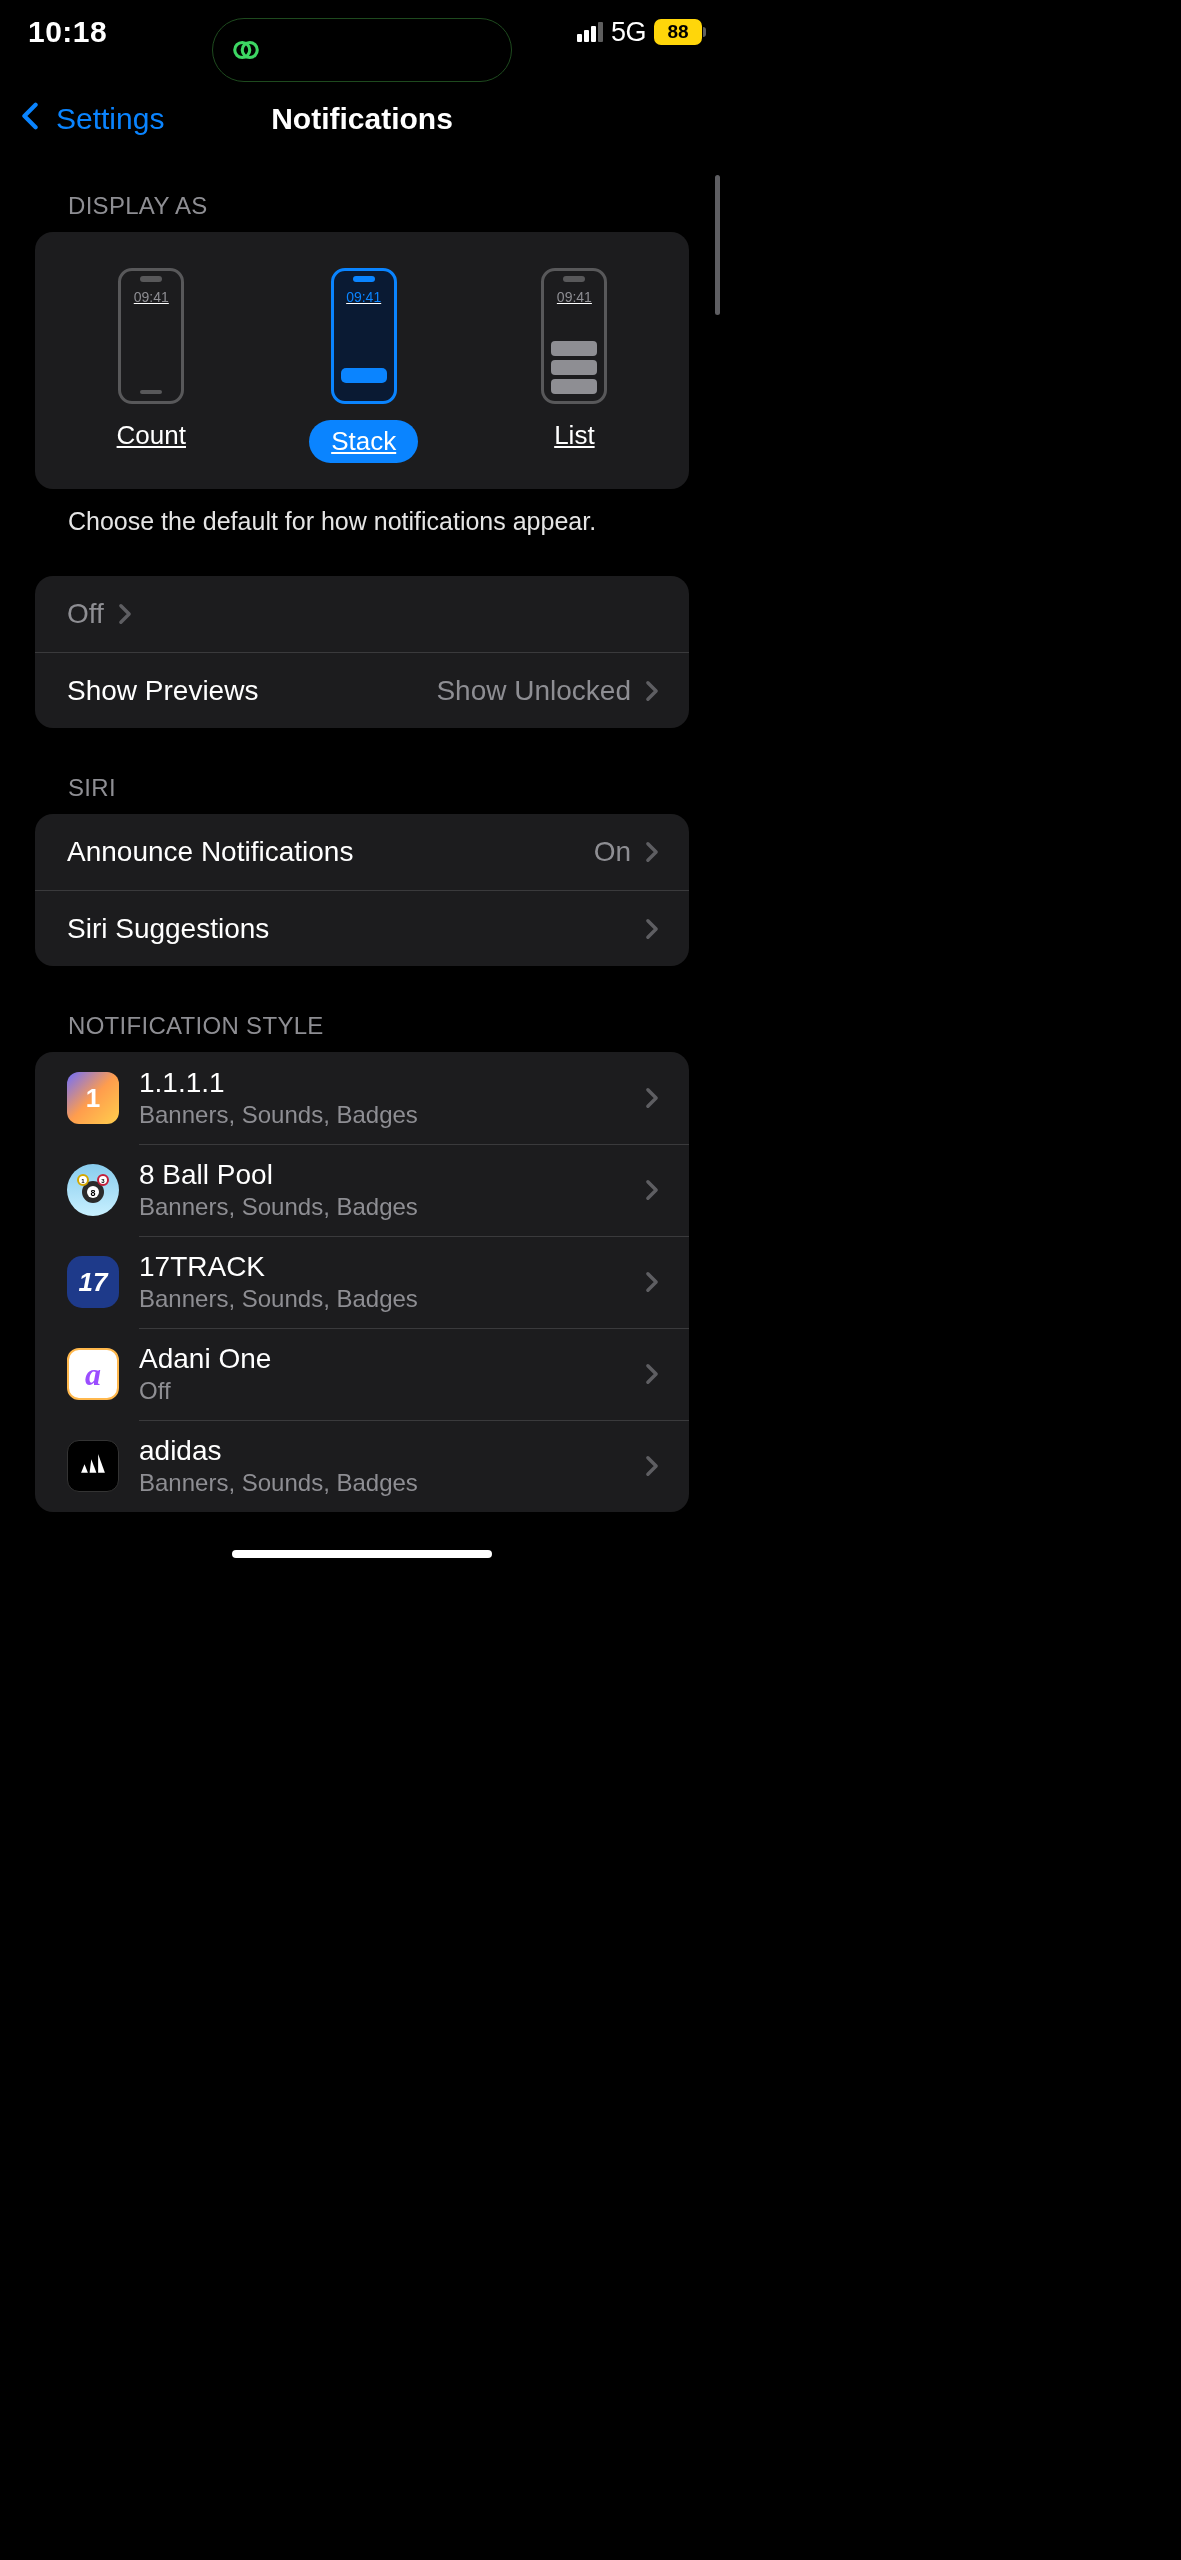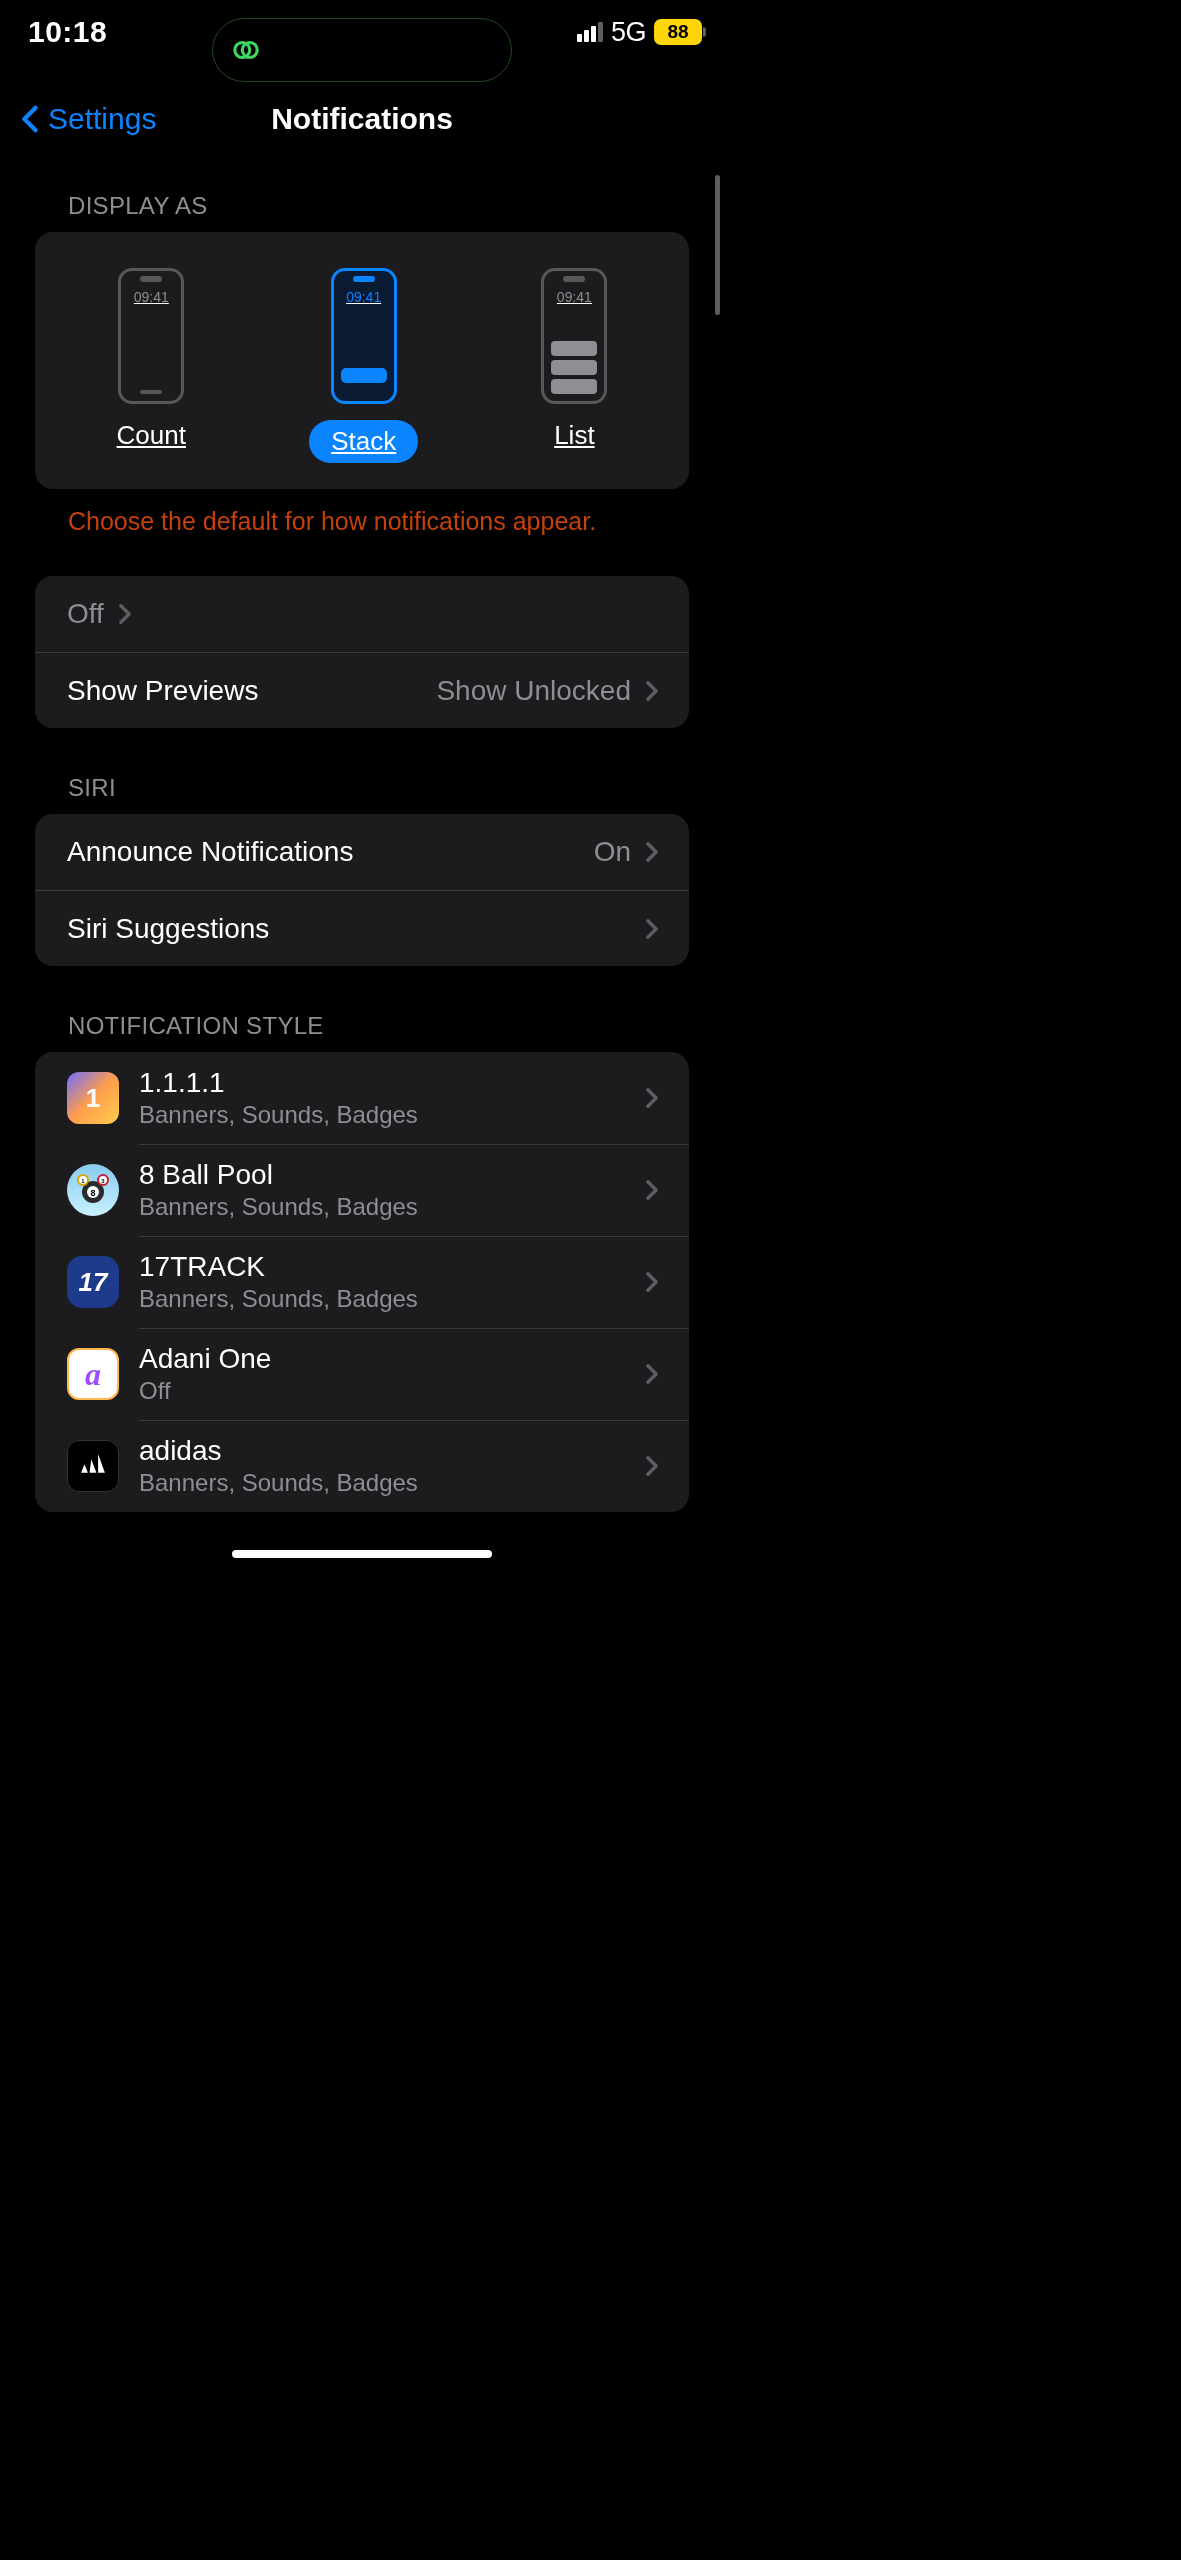--- a/index.html
+++ b/index.html
@@ -94,24 +94,24 @@
     }
     .nav-bar {
       display: flex;
       align-items: center;
       padding: 10px 20px 20px;
       position: relative;
       margin-top: 32px;
     }
     .back-link {
       display: flex;
-      align-items: center;
+      align-items: flex-start;
       color: #0a84ff;
       font-size: 30px;
-      gap: 8px;
+      gap: 16px;
     }
     .back-chevron {
       width: 20px;
       height: 28px;
     }
     .nav-title {
       position: absolute;
       left: 50%;
       transform: translateX(-50%);
       font-size: 30px;
@@ -219,21 +219,21 @@
       font-size: 26px;
       font-weight: 400;
     }
     .option-label.selected {
       background: #0a84ff;
       padding: 6px 22px;
       border-radius: 30px;
       font-weight: 500;
     }
     .footer-text {
-      color: #c2410c;
+      color: #e5e5e5;
       font-size: 25px;
       padding: 18px 32px 0 68px;
     }
     .list-row {
       display: flex;
       align-items: center;
       padding: 20px 30px 20px 32px;
       min-height: 76px;
       border-top: 1px solid #3a3a3c;
     }

